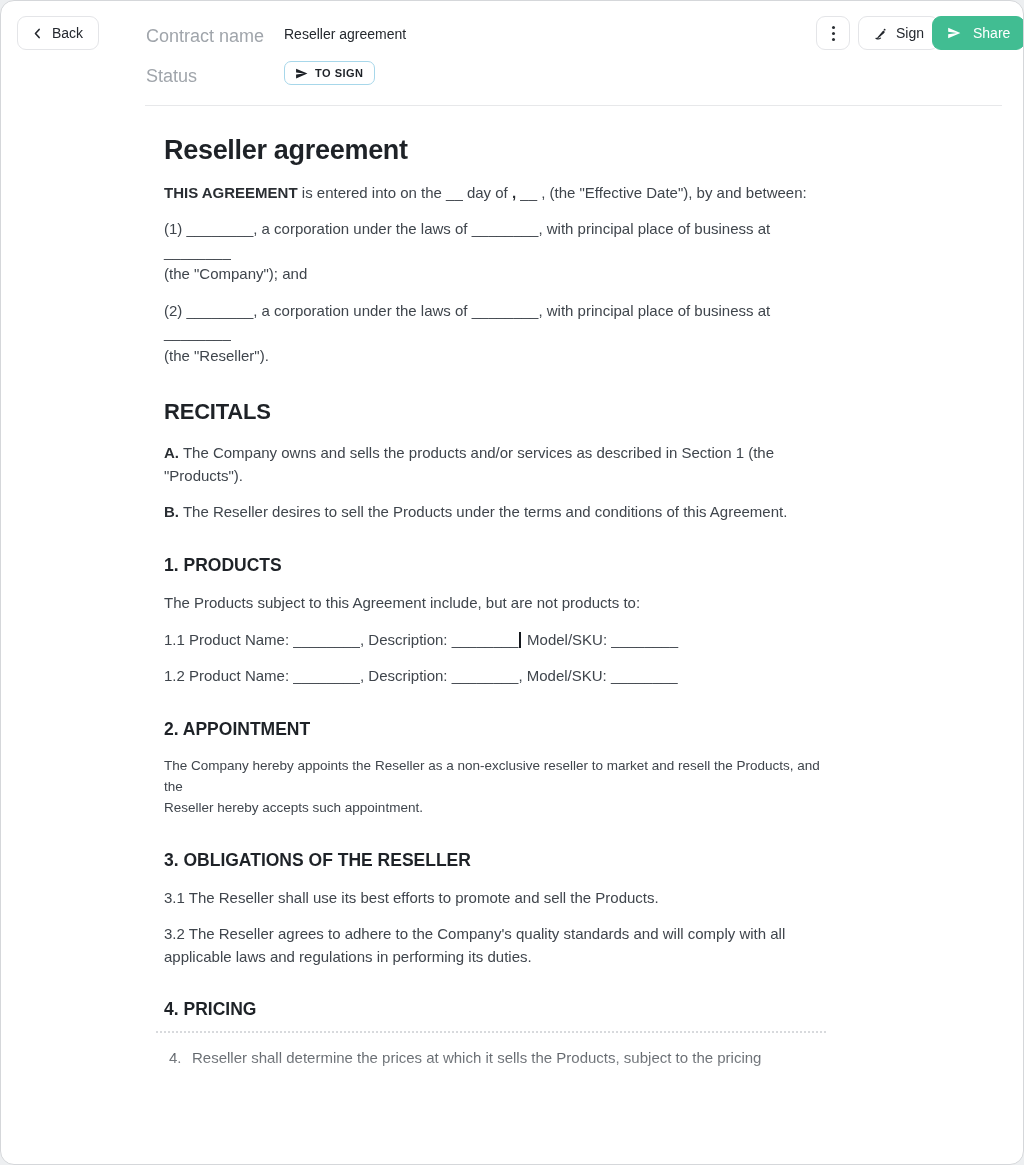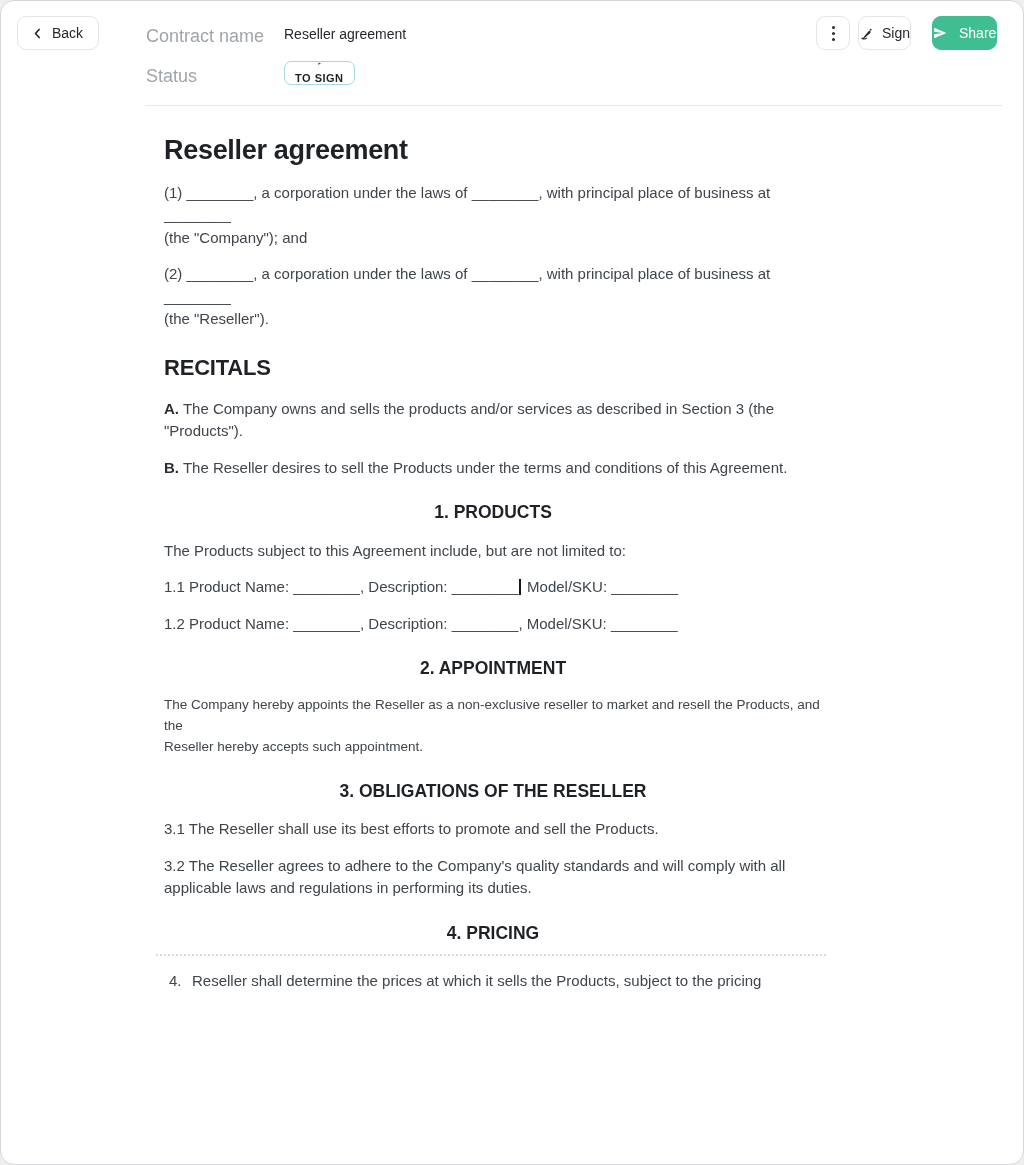--- a/index.html
+++ b/index.html
@@ -22,58 +22,57 @@
     position:absolute;inset:0;
     background:#fff;
     border:1px solid #d5d7da;
     border-radius:14px;
     overflow:hidden;
   }
   
   .btn{
     display:inline-flex;align-items:center;gap:8px;
     background:#fff;border:1px solid var(--border-light);
-    border-radius:9px;height:34px;padding:0 0;
+    border-radius:9px;height:34px;padding:0 14px;
     font-size:14px;color:var(--text-dark);
     font-family:inherit;cursor:pointer;white-space:nowrap;
   }
   .back-btn{position:absolute;left:16px;top:15px;padding:0 15px;}
   .back-btn svg{margin-left:-2px;}
   .meta-label{position:absolute;font-size:18px;color:var(--text-muted);text-align:center;}
   .meta-value{position:absolute;font-size:14px;color:var(--text-dark);cursor:text;}
   .cn-label{left:145px;top:25px;}
   .cn-value{left:283px;top:25px;}
   .st-label{left:145px;top:65px;}
   .status-badge{
     position:absolute;left:283px;top:60px;height:24px;
     display:inline-flex;align-items:center;gap:7px;padding:0 10px;
     background:#fff;border:1px solid var(--badge-border);border-radius:7px;
     font-size:11px;font-weight:700;letter-spacing:.5px;color:#1d2127;
     cursor:pointer;
-    flex-direction:column;
   }
   .kebab-btn{position:absolute;left:815px;top:15px;width:34px;padding:0;justify-content:center;}
   .kebab-dots{display:flex;flex-direction:column;align-items:center;}
   .kebab-dots i{display:block;width:3px;height:3px;border-radius:50%;background:#2a2e33;margin:1.5px 0;}
   .sign-btn{position:absolute;left:857px;top:15px;}
   .share-btn{
     position:absolute;left:931px;top:15px;
     background:var(--accent-green);border-color:var(--accent-green);
     color:#fff;font-weight:500;gap:12px;
   }
   .divider{position:absolute;left:144px;top:104px;width:857px;height:1px;background:#e7e8ea;}
   
   .doc{
     position:absolute;left:163px;top:121px;width:658px;
     color:var(--text-body);font-size:15px;line-height:1.5;
     cursor:text;
   }
   .doc h1{font-size:27px;line-height:1.25;color:#1e2227;margin:12px 0 4px;font-weight:700;letter-spacing:-.3px;}
-  .doc h2{font-size:22px;color:#1e2227;margin:20px 0 6px;font-weight:700;letter-spacing:-.2px;}
-  .doc h3{font-size:17.5px;color:#1e2227;margin:20px 0 2px;font-weight:700;text-align:center;}
+  .doc h2{font-size:22px;color:#1e2227;margin:28px 0 6px;font-weight:700;letter-spacing:-.2px;}
+  .doc h3{font-size:17.5px;color:#1e2227;margin:28px 0 2px;font-weight:700;}
   .doc p{margin:14px 0;}
   .doc b,.doc strong{color:#2a2e33;}
   .small-para{font-size:13.5px;line-height:1.55;}
   .dotted-sep{border-top:2px dotted #d8dadd;margin:8px 0 0 -8px;width:calc(100% + 12px);}
   .num-item{display:flex;gap:10px;margin:14px 0;padding-left:5px;}
   .num-item .num{min-width:13px;}
   .caret{display:inline-block;width:1.5px;height:16px;background:#14181d;vertical-align:-3px;margin:0 2px 0 1px;}
   .doc-fade{
     position:absolute;left:1px;right:1px;bottom:1px;height:122px;
     background:linear-gradient(180deg,rgba(255,255,255,0) 0%,rgba(255,255,255,.85) 50%,#fff 100%);
@@ -127,34 +126,35 @@
         </svg>
       <span>Share</span>
     </button>
 
     <div class="divider"></div>
   </header>
 
   <main class="doc">
     <h1>Reseller agreement</h1>
 
+    <p><strong>THIS AGREEMENT</strong><span> is entered into on the __ day of </span><strong>,</strong><span> __ , (the "Effective Date"), by and between:</span></p>
 
     <p><span>(1) ________, a corporation under the laws of ________, with principal place of business at ________</span><br><span>(the "Company"); and</span></p>
 
     <p><span>(2) ________, a corporation under the laws of ________, with principal place of business at ________</span><br><span>(the "Reseller").</span></p>
 
     <h2>RECITALS</h2>
 
-    <p><strong>A.</strong><span> The Company owns and sells the products and/or services as described in Section 3 (the</span><br><span>"Products").</span></p>
+    <p><strong>A.</strong><span> The Company owns and sells the products and/or services as described in Section 1 (the</span><br><span>"Products").</span></p>
 
     <p><strong>B.</strong><span> The Reseller desires to sell the Products under the terms and conditions of this Agreement.</span></p>
 
 
     <h3>1. PRODUCTS</h3>
-    <p>The Products subject to this Agreement include, but are not limited to:</p>
+    <p>The Products subject to this Agreement include, but are not products to:</p>
     <p><span>1.1 Product Name: ________, Description: ________</span><span class="caret"></span><span> Model/SKU: ________</span></p>
     <p>1.2 Product Name: ________, Description: ________, Model/SKU: ________</p>
 
     <h3>2. APPOINTMENT</h3>
     <p class="small-para"><span>The Company hereby appoints the Reseller as a non-exclusive reseller to market and resell the Products, and the</span><br><span>Reseller hereby accepts such appointment.</span></p>
 
     <h3>3. OBLIGATIONS OF THE RESELLER</h3>
     <p>3.1 The Reseller shall use its best efforts to promote and sell the Products.</p>
     <p><span>3.2 The Reseller agrees to adhere to the Company's quality standards and will comply with all</span><br><span>applicable laws and regulations in performing its duties.</span></p>
 

